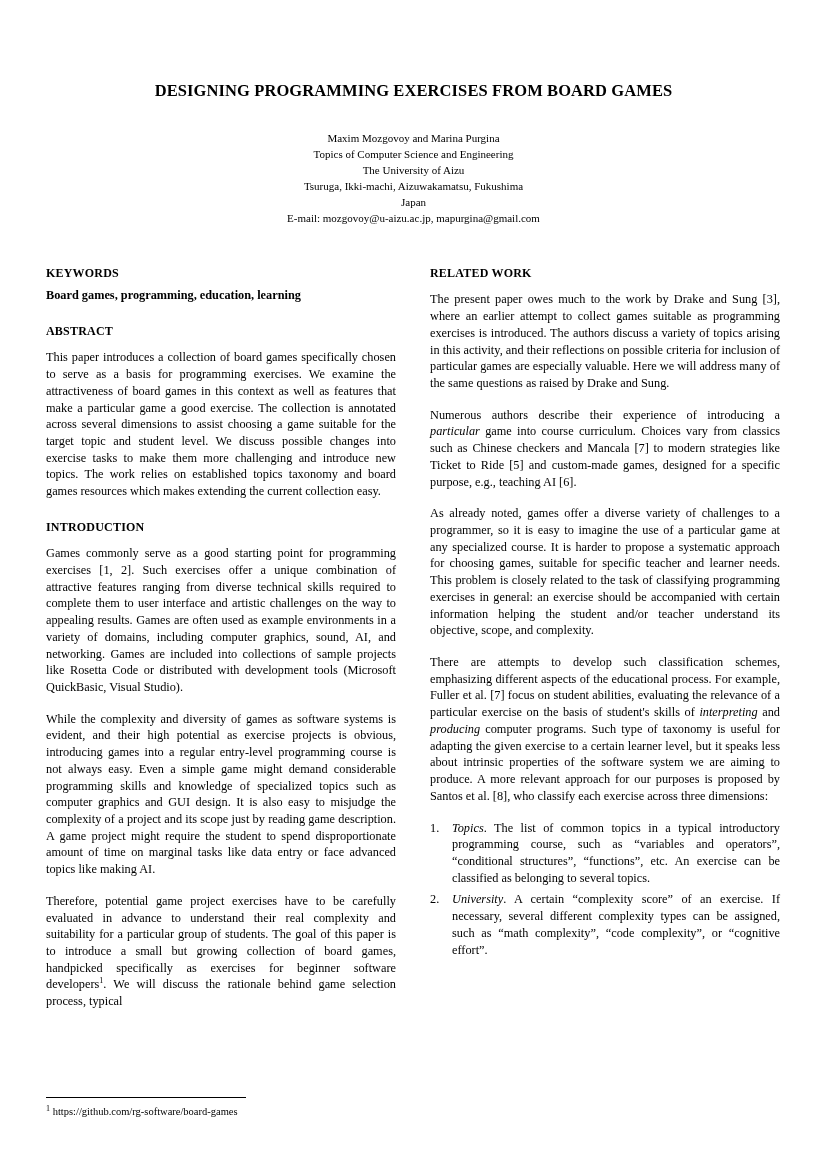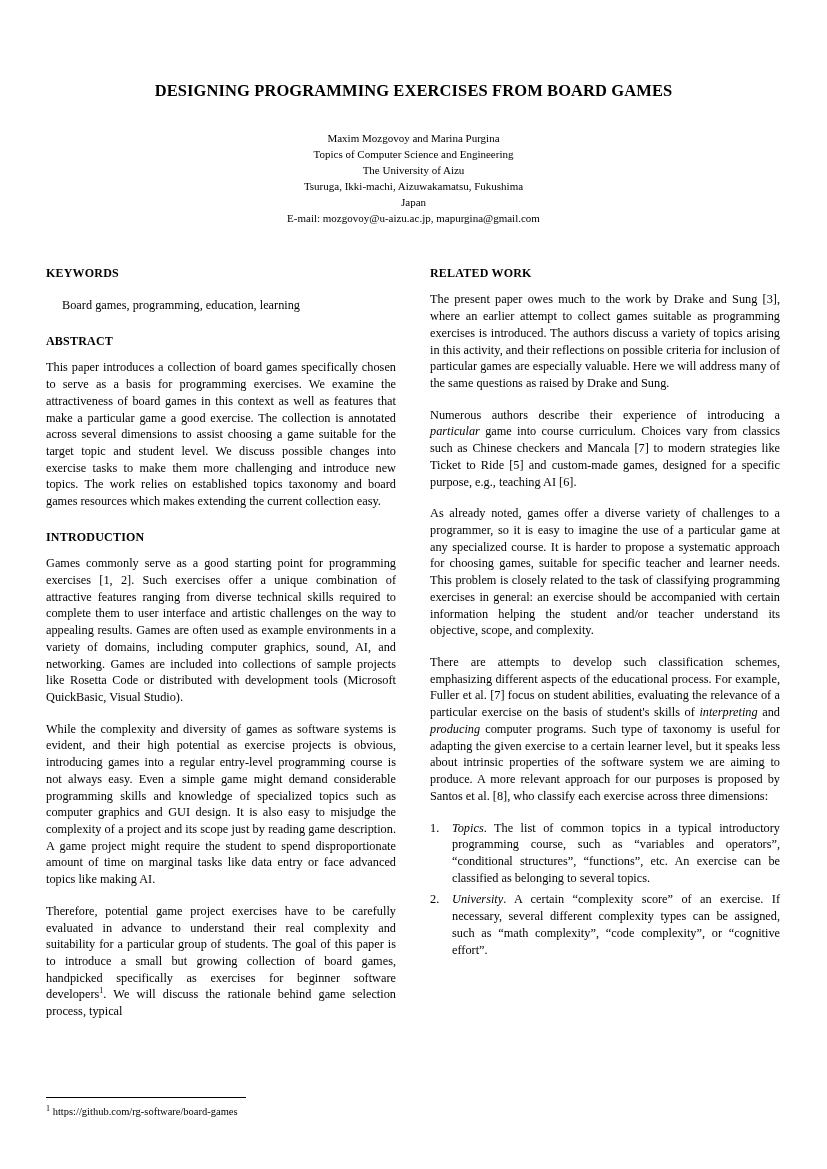--- a/index.html
+++ b/index.html
@@ -62,21 +62,22 @@
   }
   p.para {
     margin: 0 0 15px 0;
     text-align: justify;
     text-justify: inter-word;
   }
   p.para:last-child {
     margin-bottom: 0;
   }
   .kw-line {
-    margin: 16px;
+    margin: 0;
+    font-weight: bold;
   }
   .list {
     margin: 0;
     padding: 0;
   }
   .list-item {
     display: flex;
     margin-bottom: 5px;
     text-align: justify;
   }

